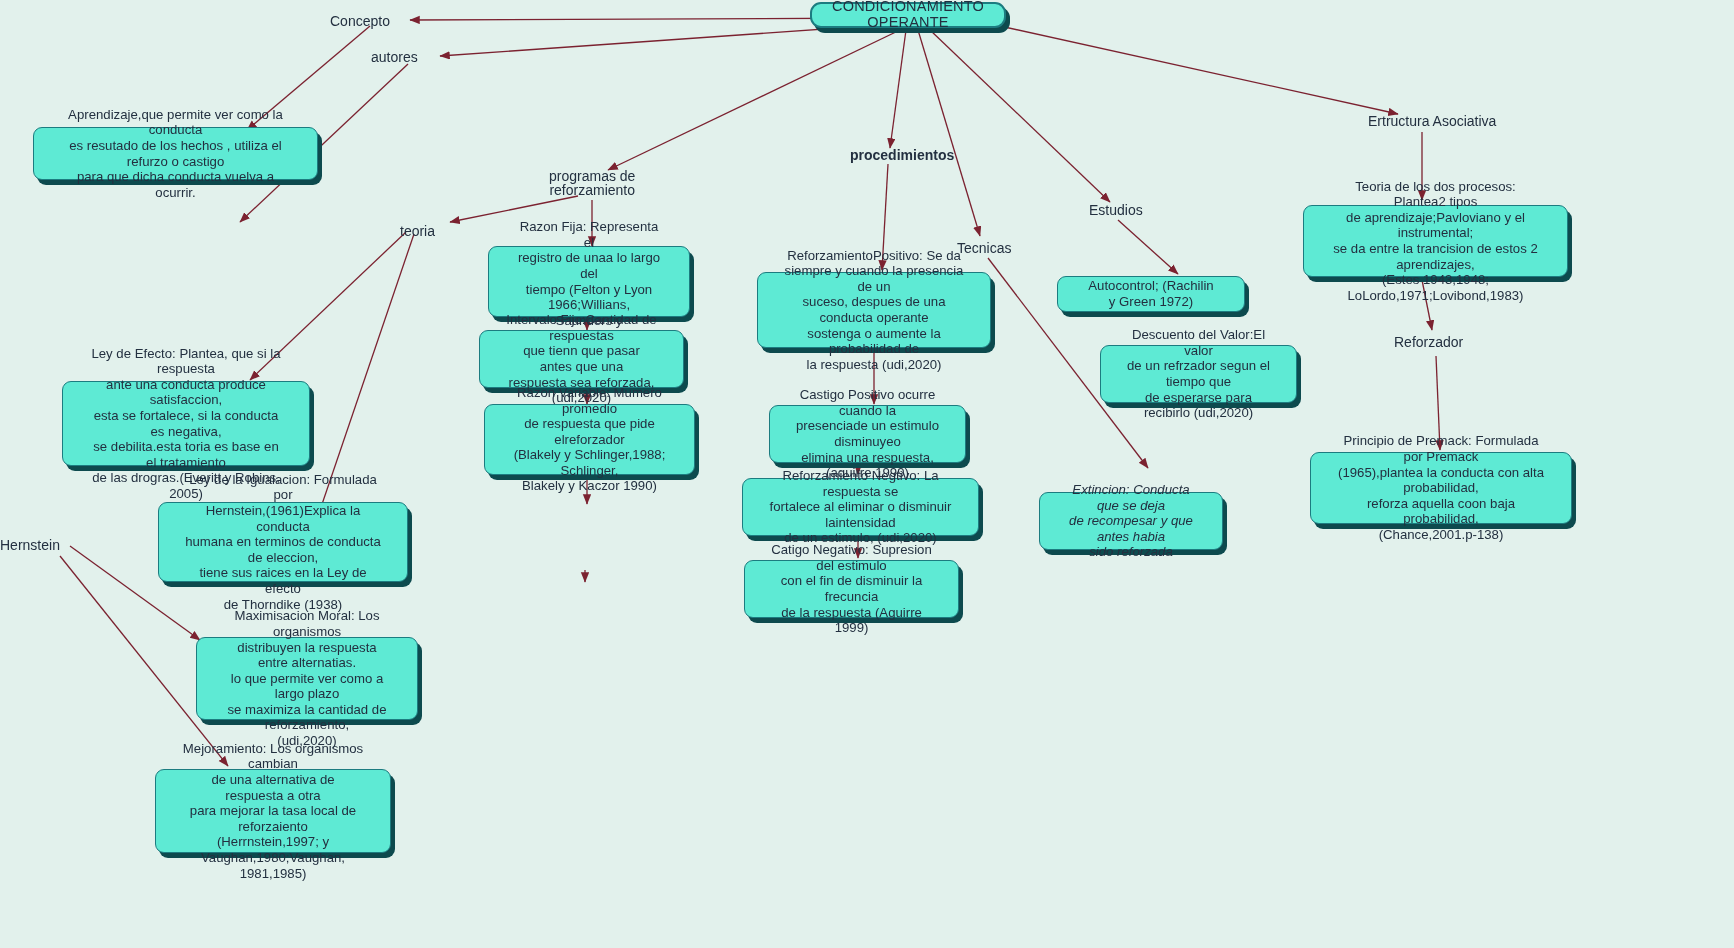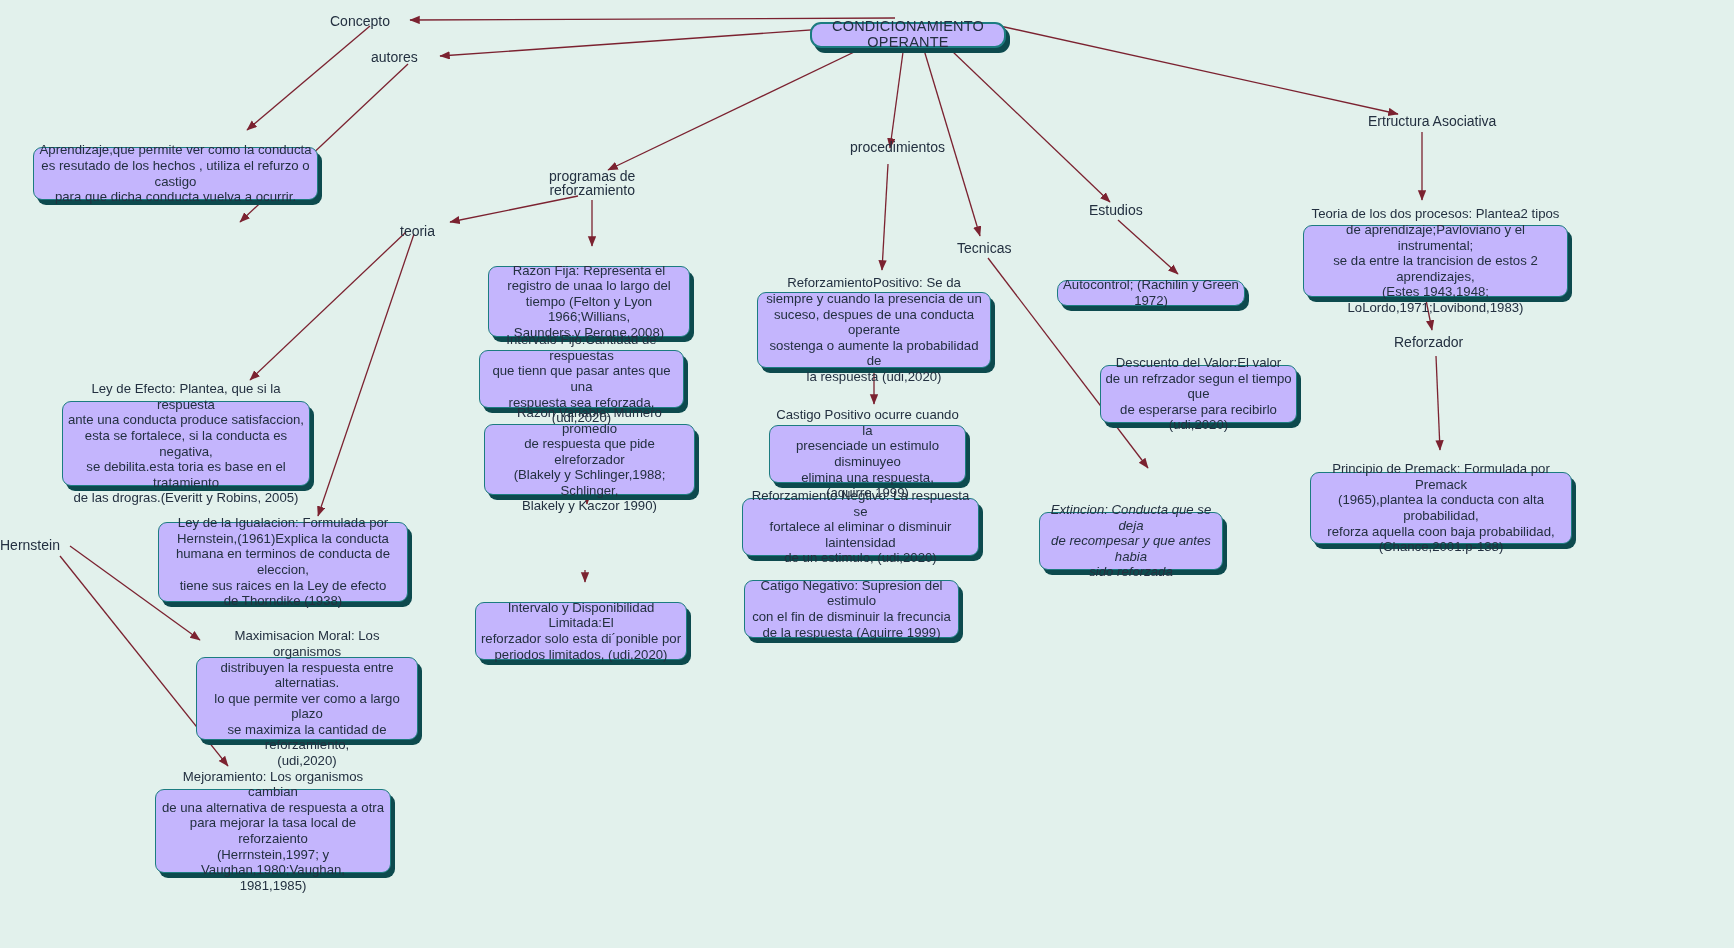--- a/index.html
+++ b/index.html
@@ -23,34 +23,33 @@
     position: absolute;
     left: 0;
     top: 0;
     width: 1734px;
     height: 948px;
     pointer-events: none;
   }
   .node {
     position: absolute;
     box-sizing: border-box;
-    background: #c4b5fd;
+    background: #5eead4;
     border: 1.6px solid #1c7c80;
     border-radius: 9px;
     box-shadow: 4px 5px 0 0 #0d4a4e;
     color: #233040;
     font-size: 13.2px;
     line-height: 15.6px;
     text-align: center;
     display: flex;
     align-items: center;
     justify-content: center;
-    padding: 5px 3px;
+    padding: 5px 26px;
     white-space: pre-line;
-    margin-top: 20px;
   }
   .node.title {
     font-size: 14.5px;
     border-radius: 11px;
     border-width: 2px;
     letter-spacing: 0.2px;
   }
   .edge-label {
     position: absolute;
     font-size: 14px;
@@ -118,21 +117,21 @@
     </g>
   </svg>
 
   <div class="node title" style="left:810px; top:2px; width:196px; height:26px;">CONDICIONAMIENTO OPERANTE</div>
 
   <div class="edge-label" style="left:330px; top:14px;">Concepto</div>
   <div class="edge-label" style="left:371px; top:50px;">autores</div>
   <div class="edge-label" style="left:400px; top:224px;">teoria</div>
   <div class="edge-label" style="left:549px; top:169px;">programas de
 reforzamiento</div>
-  <div class="edge-label" style="left:850px; top:140px;">procedimientos</div>
+  <div class="edge-label" style="left:850px; top:148px;font-weight:bold;">procedimientos</div>
   <div class="edge-label" style="left:957px; top:241px;">Tecnicas</div>
   <div class="edge-label" style="left:1089px; top:203px;">Estudios</div>
   <div class="edge-label" style="left:1368px; top:114px;">Ertructura Asociativa</div>
   <div class="edge-label" style="left:1394px; top:335px;">Reforzador</div>
   <div class="edge-label" style="left:0px; top:538px;">Hernstein</div>
 
   <div class="node" style="left:33px; top:127px; width:285px; height:53px;">Aprendizaje,que permite ver como la conducta
 es resutado de los hechos , utiliza el refurzo o castigo
 para que dicha conducta vuelva a ocurrir.</div>
 
@@ -169,23 +168,20 @@
   <div class="node" style="left:479px; top:330px; width:205px; height:58px;">Intervalo Fijo:Cantidad de respuestas
 que tienn que pasar antes que una
 respuesta sea reforzada, (udi,2020)</div>
 
   <div class="node" style="left:484px; top:404px; width:211px; height:71px;">Razon Variable: Mumero promedio
 de respuesta que pide elreforzador
 (Blakely y Schlinger,1988; Schlinger,
 Blakely y Kaczor 1990)</div>
 
 
-  <div class="node" style="left:475px; top:582px; width:212px; height:58px;">Intervalo y Disponibilidad Limitada:El
-reforzador solo esta di´ponible por
-periodos limitados, (udi,2020)</div>
 
   <div class="node" style="left:757px; top:272px; width:234px; height:76px;">ReforzamientoPositivo: Se da
 siempre y cuando la presencia de un
 suceso, despues de una conducta operante
 sostenga o aumente la probabilidad de
 la respuesta (udi,2020)</div>
 
   <div class="node" style="left:769px; top:405px; width:197px; height:58px;">Castigo Positivo ocurre cuando la
 presenciade un estimulo disminuyeo
 elimina una respuesta,(aguirre,1999)</div>
@@ -195,21 +191,21 @@
 de un estimulo, (udi,2020)</div>
 
   <div class="node" style="left:744px; top:560px; width:215px; height:58px;">Catigo Negativo: Supresion del estimulo
 con el fin de disminuir la frecuncia
 de la respuesta (Aguirre 1999)</div>
 
   <div class="node" style="left:1039px; top:492px; width:184px; height:58px;font-style:italic;">Extincion: Conducta que se deja
 de recompesar y que antes habia
 sido reforzada</div>
 
-  <div class="node" style="left:1057px; top:260px; width:188px; height:26px;border-radius:10px;">Autocontrol; (Rachilin y Green 1972)</div>
+  <div class="node" style="left:1057px; top:276px; width:188px; height:36px;">Autocontrol; (Rachilin y Green 1972)</div>
 
   <div class="node" style="left:1100px; top:345px; width:197px; height:58px;">Descuento del Valor:El valor
 de un refrzador segun el tiempo que
 de esperarse para recibirlo (udi,2020)</div>
 
   <div class="node" style="left:1303px; top:205px; width:265px; height:72px;">Teoria de los dos procesos: Plantea2 tipos
 de aprendizaje;Pavloviano y el instrumental;
 se da entre la trancision de estos 2 aprendizajes,
 (Estes 1943,1948; LoLordo,1971;Lovibond,1983)</div>
 

